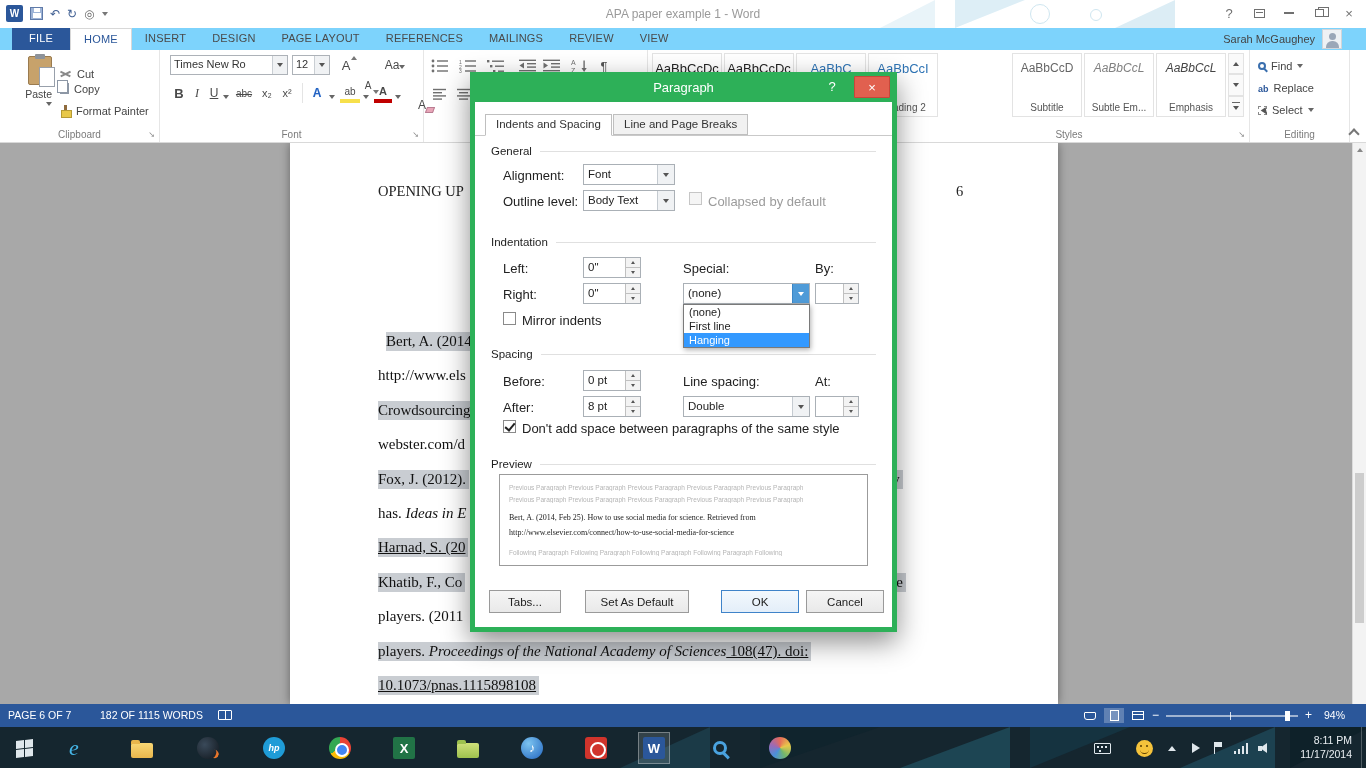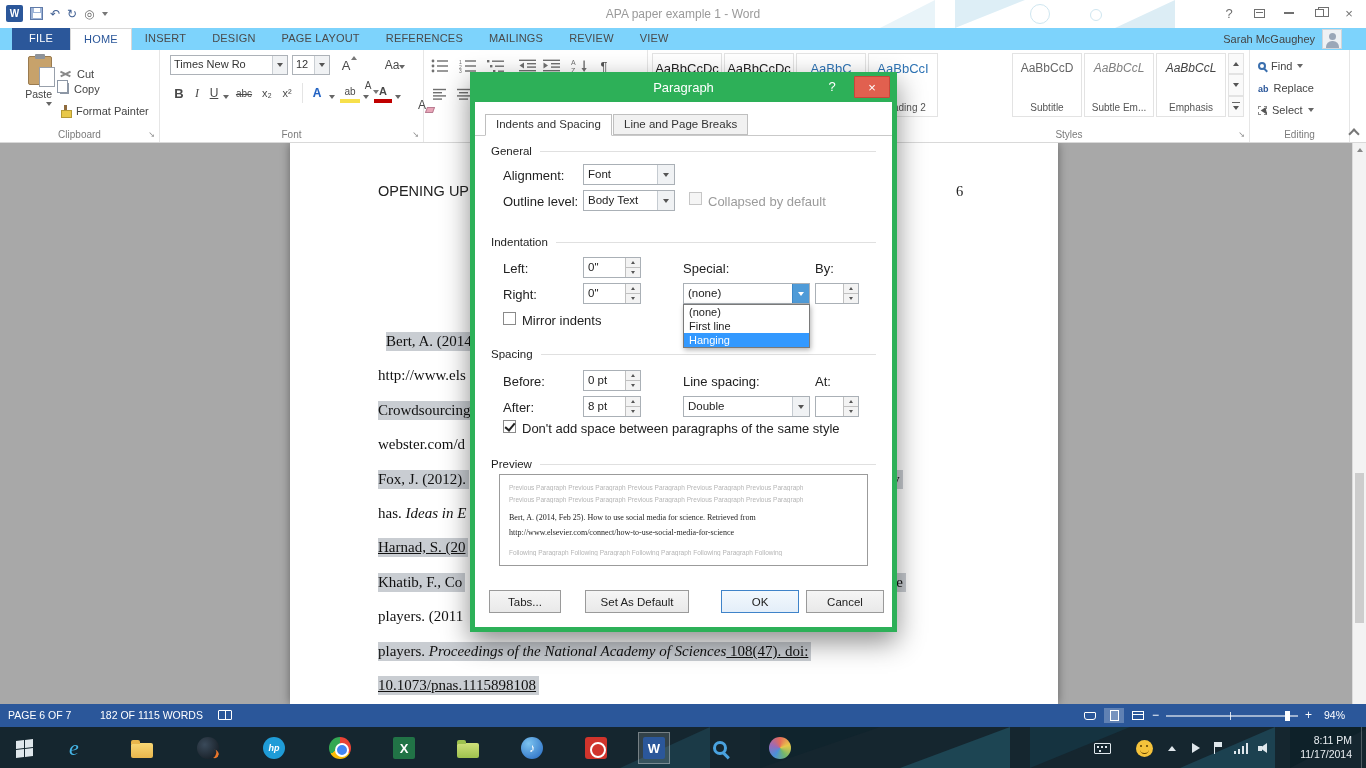--- a/index.html
+++ b/index.html
@@ -99,21 +99,21 @@
   .lens::after{content:"";position:absolute;right:-4px;bottom:-3px;width:5px;height:2px;background:#3a6fae;transform:rotate(45deg);}
   .repl::before{content:"ab";font-size:9px;color:#2b579a;font-weight:bold;}
   .selic{width:9px;height:9px;border:1px dashed #8a8a8a;position:relative;}
   .selic::after{content:"";position:absolute;right:-3px;bottom:-4px;border:3px solid transparent;border-top:7px solid #555;transform:rotate(-35deg);}
   .collapse-chev{position:absolute;right:8px;bottom:6px;width:8px;height:8px;}
   .collapse-chev::before{content:"";position:absolute;left:0;top:2px;width:6px;height:6px;border-top:2px solid #777;border-left:2px solid #777;transform:rotate(45deg);}
 
   
   .docarea{position:absolute;left:0;top:143px;width:1366px;height:561px;background:#a8a8a8;overflow:hidden;z-index:5;}
   .page{position:absolute;left:290px;top:0;width:768px;height:561px;background:#fff;box-shadow:0 0 9px rgba(0,0,0,.4);}
-  .runhead{position:absolute;left:88px;top:40px;font-family:Liberation Sans, sans-serif;font-size:14.5px;color:#222;}
+  .runhead{position:absolute;left:88px;top:40px;font-family:Liberation Serif, serif;font-size:14.5px;color:#222;}
   .pagenum{position:absolute;left:666px;top:40px;font-family:"Liberation Serif",serif;font-size:14.5px;color:#222;}
   .dline{position:absolute;left:88px;height:21px;line-height:21px;font-family:"Liberation Serif",serif;font-size:15px;color:#111;white-space:nowrap;}
   .dline .sel{background:#c9cdd2;padding:1px 3px 2px 0;}
   .uline{text-decoration:underline;}
   .vscroll{position:absolute;right:0;top:0;width:14px;height:561px;background:#f3f3f3;border-left:1px solid #dcdcdc;}
   .varr{height:14px;display:flex;align-items:center;justify-content:center;}
   .vthumb{position:absolute;left:2px;right:2px;top:330px;height:150px;background:#cdcdcd;}
 
   
   .dialog{position:absolute;left:470px;top:72px;width:427px;height:560px;background:#2db058;padding:0 5px 5px;z-index:50;box-shadow:0 10px 26px rgba(0,0,0,.45);}

